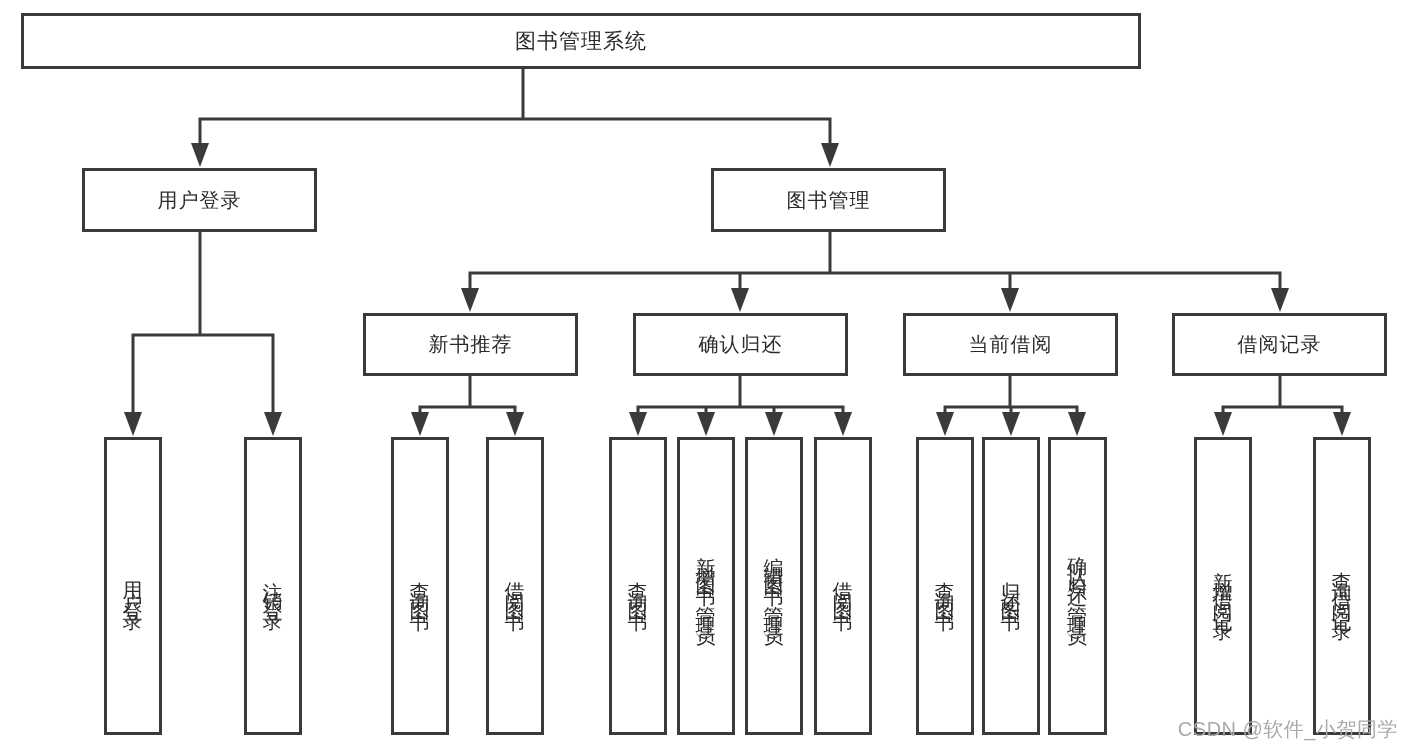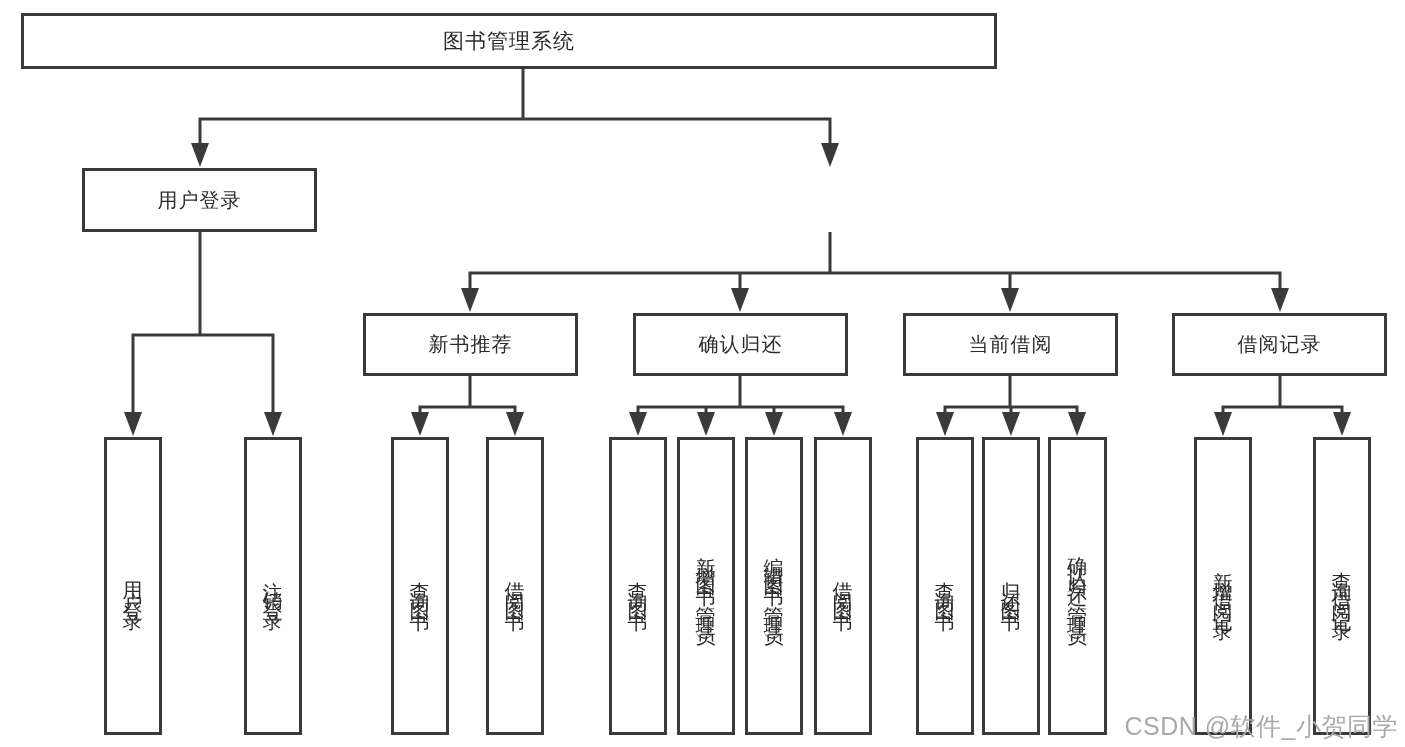--- a/index.html
+++ b/index.html
@@ -52,21 +52,21 @@
     text-orientation: mixed;
     font-size: 20px;
     line-height: 1;
     letter-spacing: 10px;
     white-space: nowrap;
   }
   .watermark {
     position: absolute;
     right: 7px;
     bottom: 4px;
-    font-size: 25px;
+    font-size: 20px;
     letter-spacing: 0.5px;
     color: var(--wm, #a9a9a9);
     z-index: 5;
     white-space: nowrap;
   }
 </style>
 </head>
 <body>
 
 <div class="stage">
@@ -107,26 +107,29 @@
       <polygon points="765,412 783,412 774,436"></polygon>
       <polygon points="834,412 852,412 843,436"></polygon>
       <polygon points="936,412 954,412 945,436"></polygon>
       <polygon points="1002,412 1020,412 1011,436"></polygon>
       <polygon points="1068,412 1086,412 1077,436"></polygon>
       <polygon points="1214,412 1232,412 1223,436"></polygon>
       <polygon points="1333,412 1351,412 1342,436"></polygon>
     </g>
   </svg>
 
-  <div class="hbox title" style="left:21px; top:13px; width:976px; height:56px;">
+  <div class="hbox title" style="left:21px; top:13px; width:1120px; height:56px;">
     <span>图书管理系统</span>
   </div>
 
   <div class="hbox" style="left:82px; top:168px; width:235px; height:64px;">
     <span>用户登录</span>
+  </div>
+  <div class="hbox" style="left:711px; top:168px; width:235px; height:64px;">
+    <span>图书管理</span>
   </div>
 
   <div class="hbox" style="left:363px; top:313px; width:215px; height:63px;">
     <span>新书推荐</span>
   </div>
   <div class="hbox" style="left:633px; top:313px; width:215px; height:63px;">
     <span>确认归还</span>
   </div>
   <div class="hbox" style="left:1172px; top:313px; width:215px; height:63px;">
     <span>借阅记录</span>

